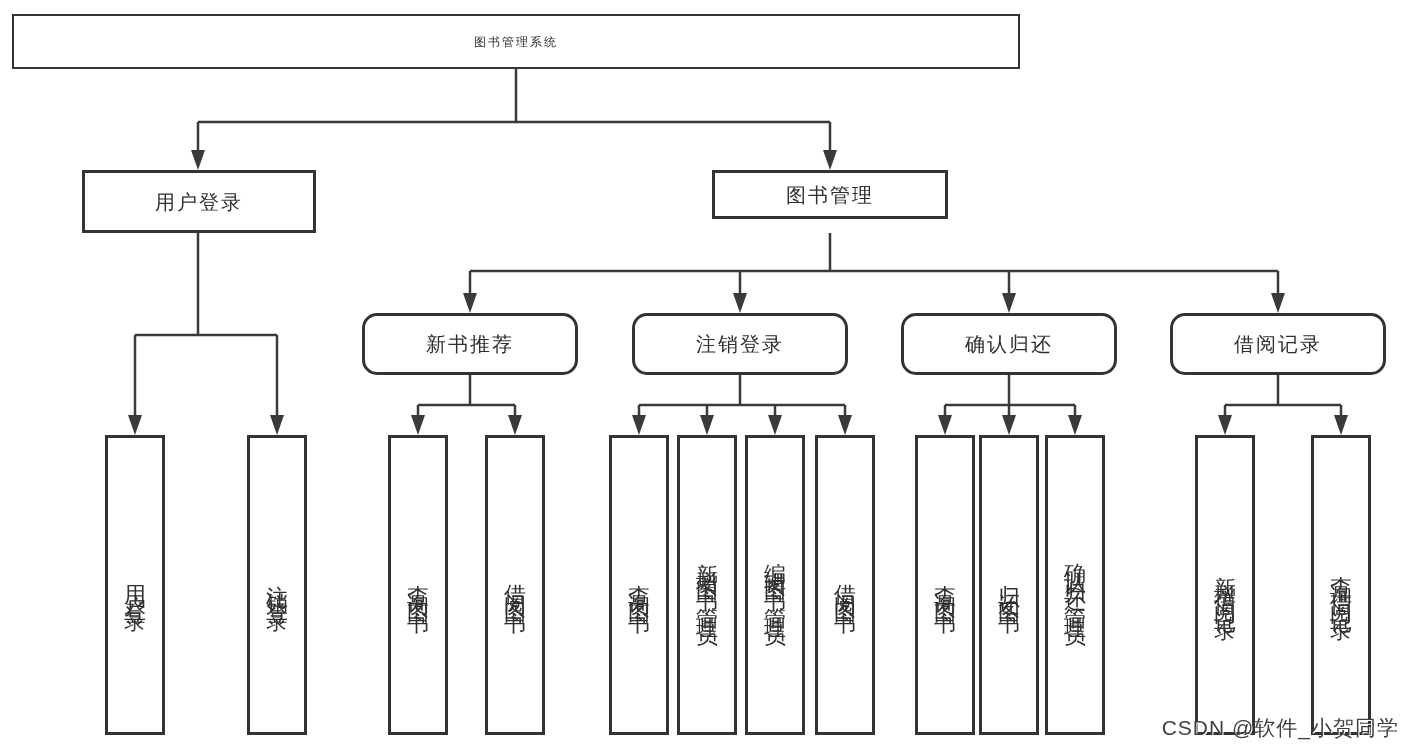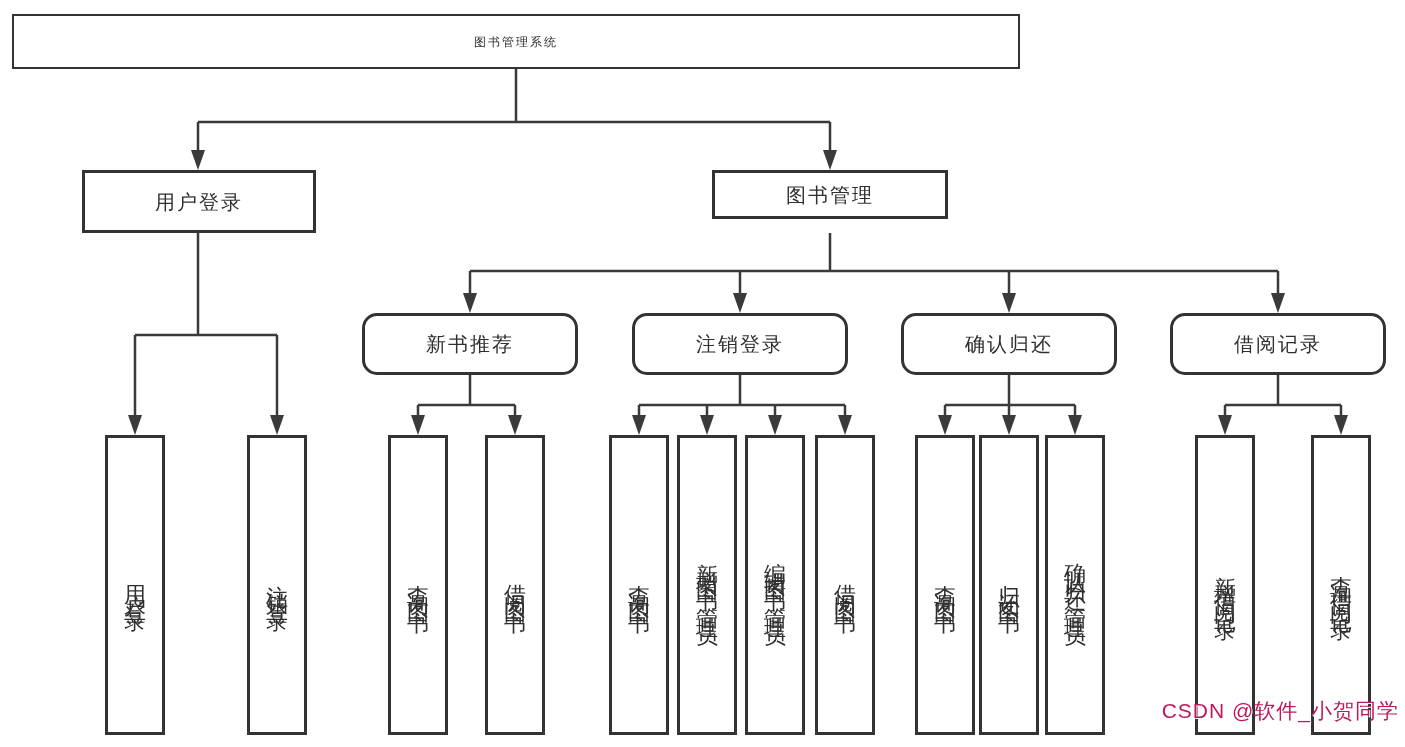--- a/index.html
+++ b/index.html
@@ -64,23 +64,23 @@
   .lf-6  { left: 677px;  }
   .lf-7  { left: 745px;  }
   .lf-8  { left: 815px;  }
   .lf-9  { left: 915px;  }
   .lf-10 { left: 979px;  }
   .lf-11 { left: 1045px; }
   .lf-12 { left: 1195px; }
   .lf-13 { left: 1311px; }
   .watermark {
     position: absolute;
-    right: 6px; bottom: 22px;
+    right: 6px; bottom: 5px;
     font-size: 21px;
-    color: #be185d;
+    color: #404040;
     letter-spacing: 1px;
     z-index: 3;
     text-shadow: 1px 1px 0 #ffffff;
   }
 </style>
 </head>
 <body>
 
 <div class="canvas">
 

